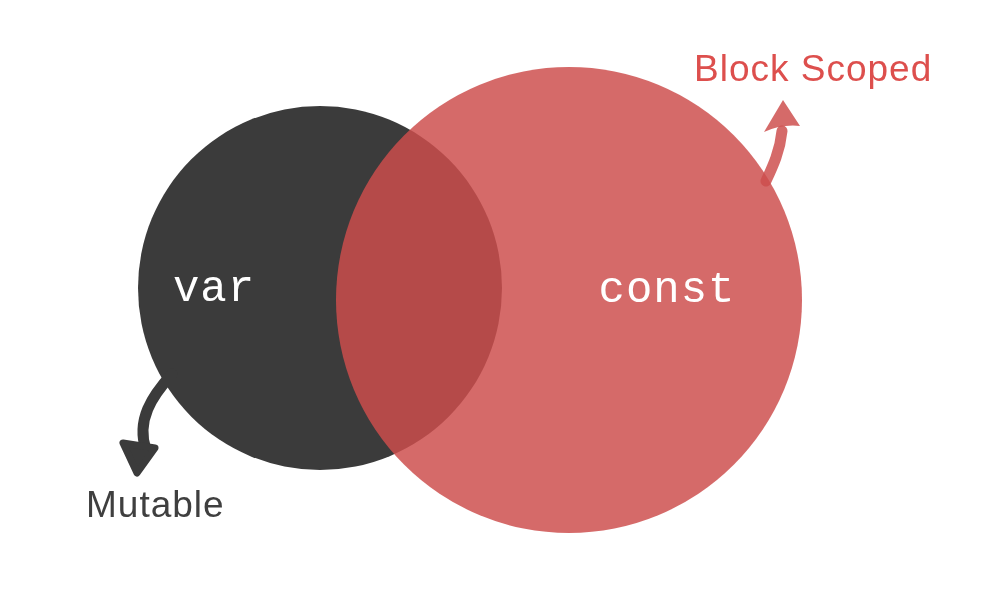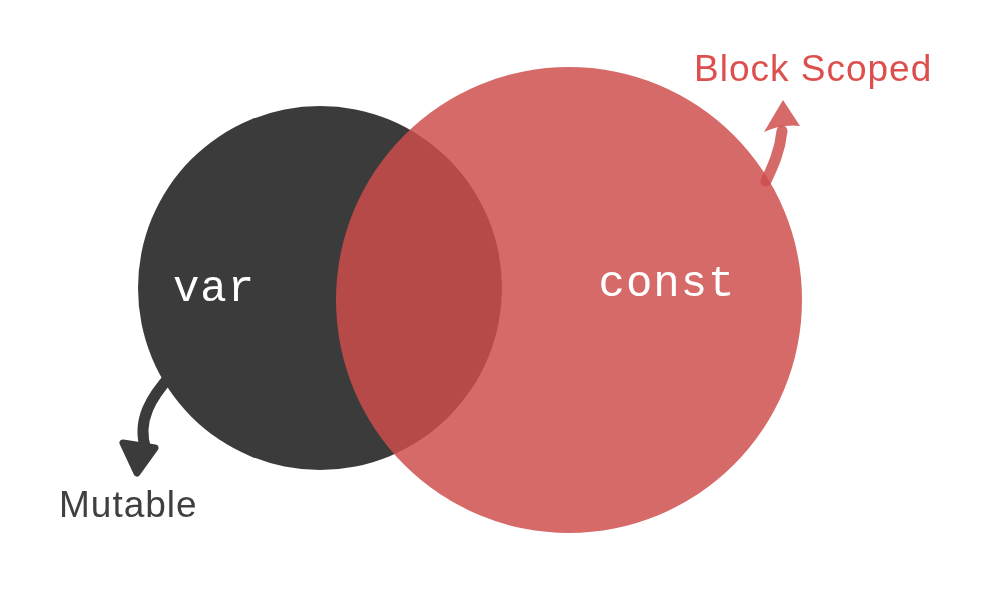--- a/index.html
+++ b/index.html
@@ -73,27 +73,27 @@
     font-size: 37px;
     letter-spacing: 1px;
     white-space: nowrap;
   }
   .annot.block-scoped {
     left: 694px;
     top: 48px;
     color: var(--red-label, #dd4f4d);
   }
   .annot.mutable {
-    left: 59px;
+    left: 86px;
     top: 484px;
     color: var(--mutable-label, #3f3f3f);
   }
   .label-var   { left: 214px; top: 289px; }
   .label-let   { left: 438px; top: 291px; }
-  .label-const { left: 667px; top: 284px; text-align: center; }
+  .label-const { left: 667px; top: 290px; text-align: center; }
 </style>
 </head>
 <body>
 
 <div class="canvas">
 
   <div class="circle dark"></div>
   <div class="circle red"></div>
 
   <svg class="arrows" width="1000" height="600" viewBox="0 0 1000 600">

